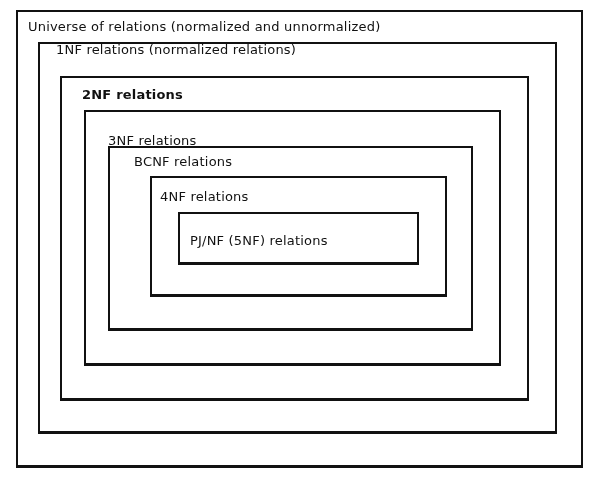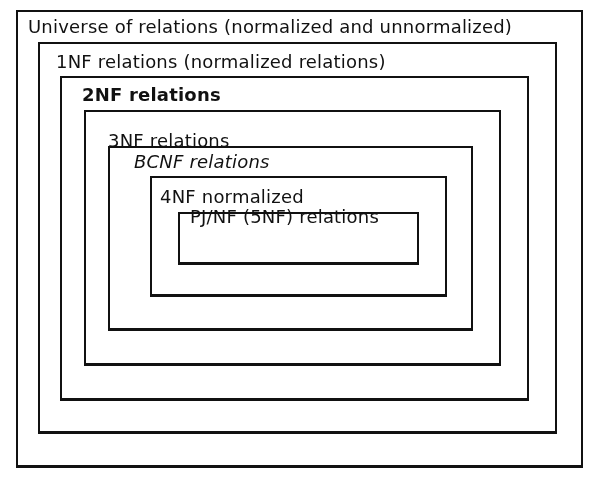--- a/index.html
+++ b/index.html
@@ -18,45 +18,45 @@
     .nf-box {
       position: absolute;
       box-sizing: border-box;
       border: 2px solid #111111;
       border-bottom-width: 3px;
       border-right-width: 2px;
       background: transparent;
     }
     .nf-label {
       position: absolute;
-      font-size: 18px;
+      font-size: 13px;
       letter-spacing: 0.2px;
       white-space: nowrap;
       line-height: 18px;
     }
   </style>
 </head>
 <body>
 
 <div>
 
   <div class="nf-box" style="left:16px; top:10px; width:567px; height:458px;"></div>
   <div class="nf-label" style="left:28px; top:18px;">Universe of relations (normalized and unnormalized)</div>
 
   <div class="nf-box" style="left:38px; top:42px; width:519px; height:392px;"></div>
-  <div class="nf-label" style="left:56px; top:53px;">1NF relations (normalized relations)</div>
+  <div class="nf-label" style="left:56px; top:41px;">1NF relations (normalized relations)</div>
 
   <div class="nf-box" style="left:60px; top:76px; width:469px; height:325px;"></div>
   <div class="nf-label" style="left:82px; top:86px;font-weight:bold;">2NF relations</div>
 
   <div class="nf-box" style="left:84px; top:110px; width:417px; height:256px;"></div>
   <div class="nf-label" style="left:108px; top:132px;">3NF relations</div>
 
   <div class="nf-box" style="left:108px; top:146px; width:365px; height:185px;"></div>
-  <div class="nf-label" style="left:134px; top:153px;font-style:italic;">BCNF relations</div>
+  <div class="nf-label" style="left:134px; top:153px;">BCNF relations</div>
 
   <div class="nf-box" style="left:150px; top:176px; width:297px; height:121px;"></div>
-  <div class="nf-label" style="left:160px; top:188px;">4NF normalized</div>
+  <div class="nf-label" style="left:160px; top:188px;">4NF relations</div>
 
   <div class="nf-box" style="left:178px; top:212px; width:241px; height:53px;"></div>
-  <div class="nf-label" style="left:190px; top:208px;">PJ/NF (5NF) relations</div>
+  <div class="nf-label" style="left:190px; top:232px;">PJ/NF (5NF) relations</div>
 
 </div>
 
 </body></html>

